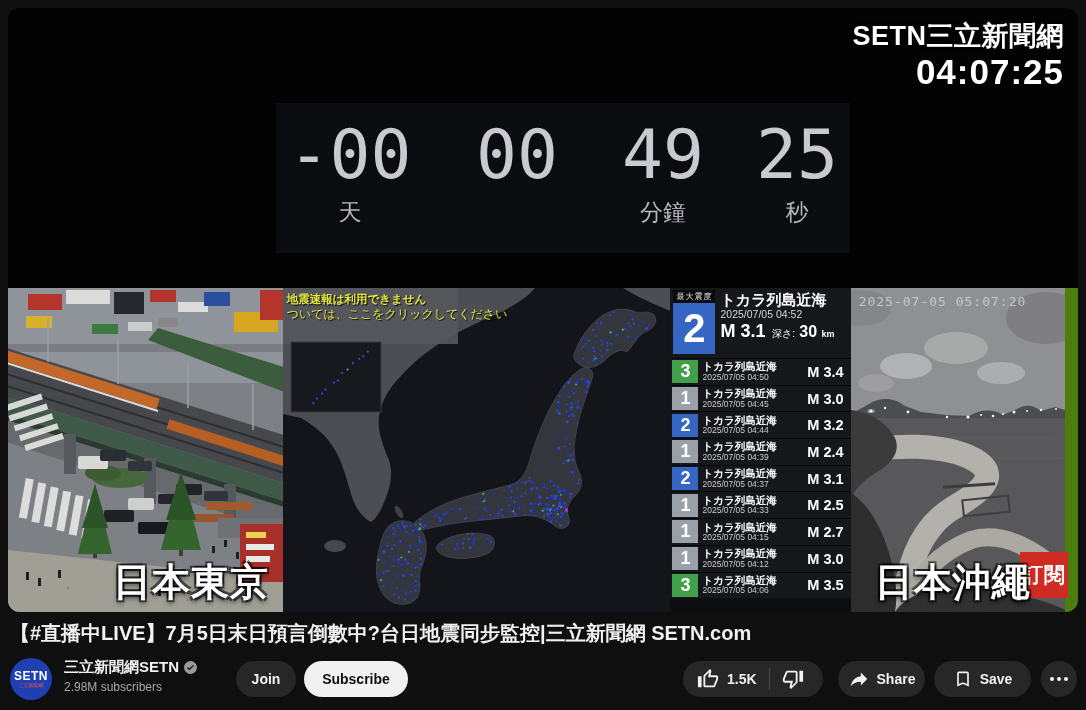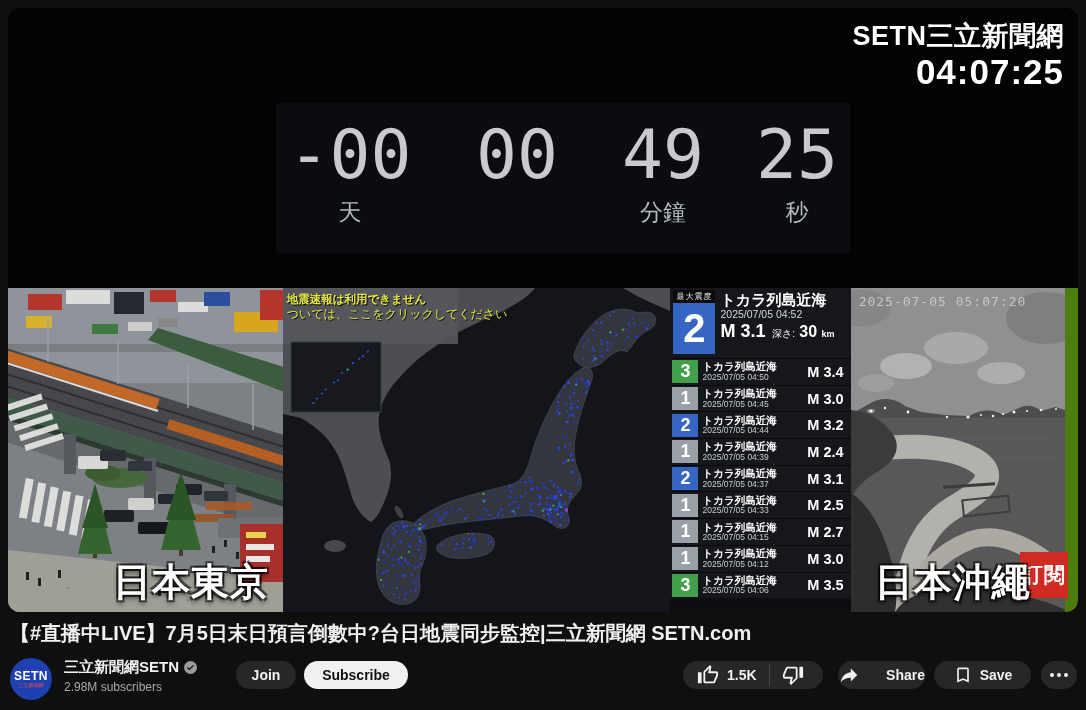--- a/index.html
+++ b/index.html
@@ -75,27 +75,27 @@
   .title{position:absolute;left:10px;top:620px;width:1060px;font-size:20px;font-weight:bold;color:#f1f1f1;
     white-space:nowrap;overflow:hidden;}
   .channel-row{position:absolute;left:0;top:655px;width:1086px;height:50px;}
   .avatar{position:absolute;left:10px;top:3px;width:42px;height:42px;border-radius:50%;background:#1e40b0;
     display:flex;flex-direction:column;align-items:center;justify-content:center;cursor:pointer;}
   .avatar .a1{font-size:12px;font-weight:bold;color:#fff;line-height:1;letter-spacing:.5px;}
   .avatar .a2{font-size:5px;color:#ff5040;line-height:1.4;}
   .ch-meta{position:absolute;left:64px;top:3px;}
   .ch-name{font-size:15px;font-weight:bold;color:#f1f1f1;display:flex;align-items:center;gap:5px;cursor:pointer;}
   .ch-subs{font-size:12px;color:#aaaaaa;margin-top:3px;}
-  .pill{position:absolute;top:6px;height:28px;border-radius:18px;display:flex;align-items:center;
+  .pill{position:absolute;top:6px;height:36px;border-radius:18px;display:flex;align-items:center;
     justify-content:center;font-size:14px;font-weight:bold;color:#f1f1f1;background:#272727;cursor:pointer;}
   .btn-join{left:236px;width:60px;}
   .btn-subscribe{left:304px;width:104px;background:#f1f1f1;color:#0f0f0f;}
   .btn-like-group{left:683px;width:140px;justify-content:flex-start;padding:0 0 0 14px;}
   .like-divider{width:1px;height:22px;background:#474747;margin:0 12px;}
-  .btn-share{left:838px;width:87px;gap:7px;justify-content:space-between;}
+  .btn-share{left:838px;width:87px;gap:7px;}
   .btn-save{left:934px;width:97px;gap:7px;}
   .btn-more{left:1041px;width:36px;}
   .icon{display:inline-flex;flex:none;}
   .dots{display:flex;gap:3px;}
   .dots i{width:4px;height:4px;border-radius:50%;background:#f1f1f1;}
   svg{display:block;}
 </style>
 </head>
 <body>
 

